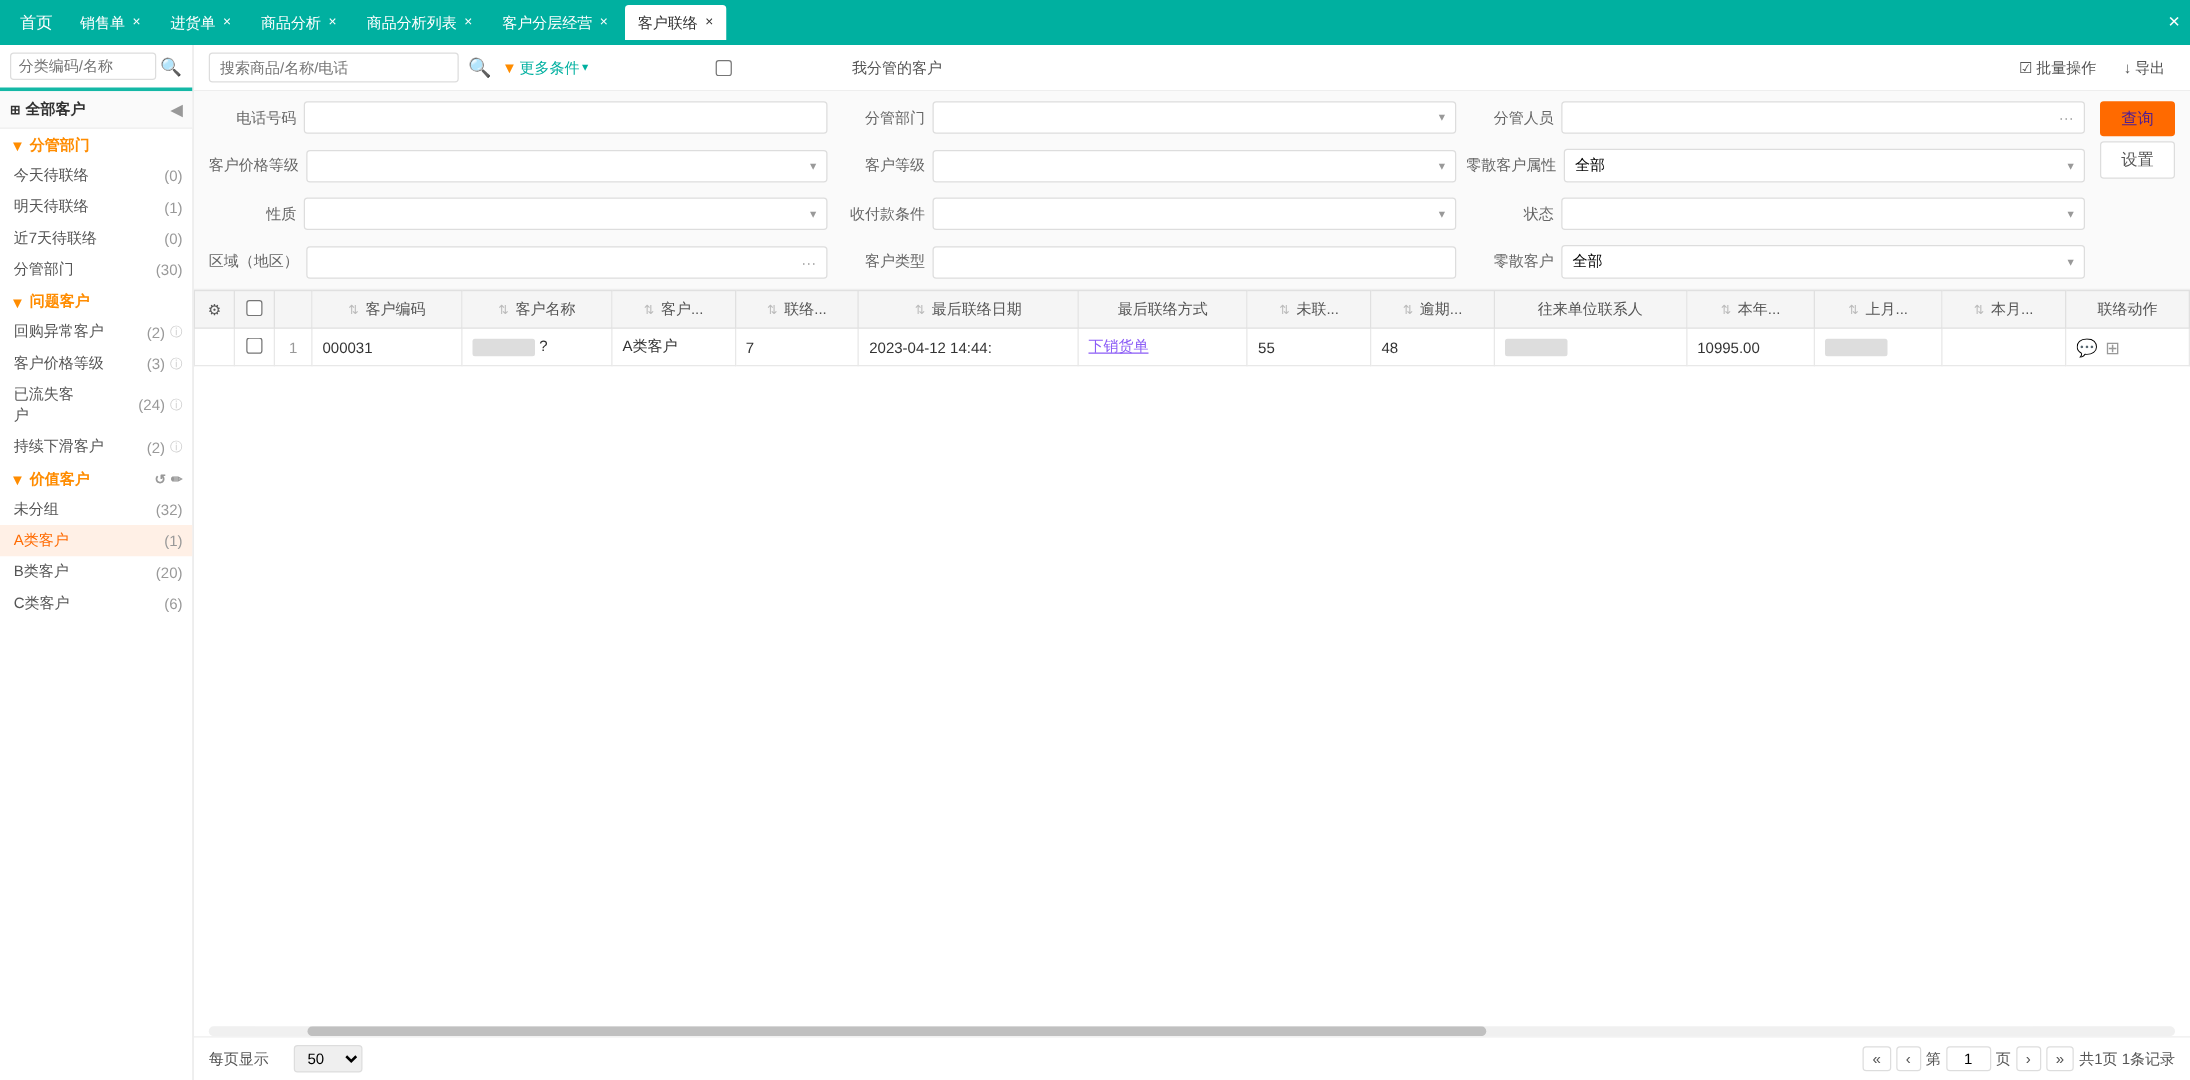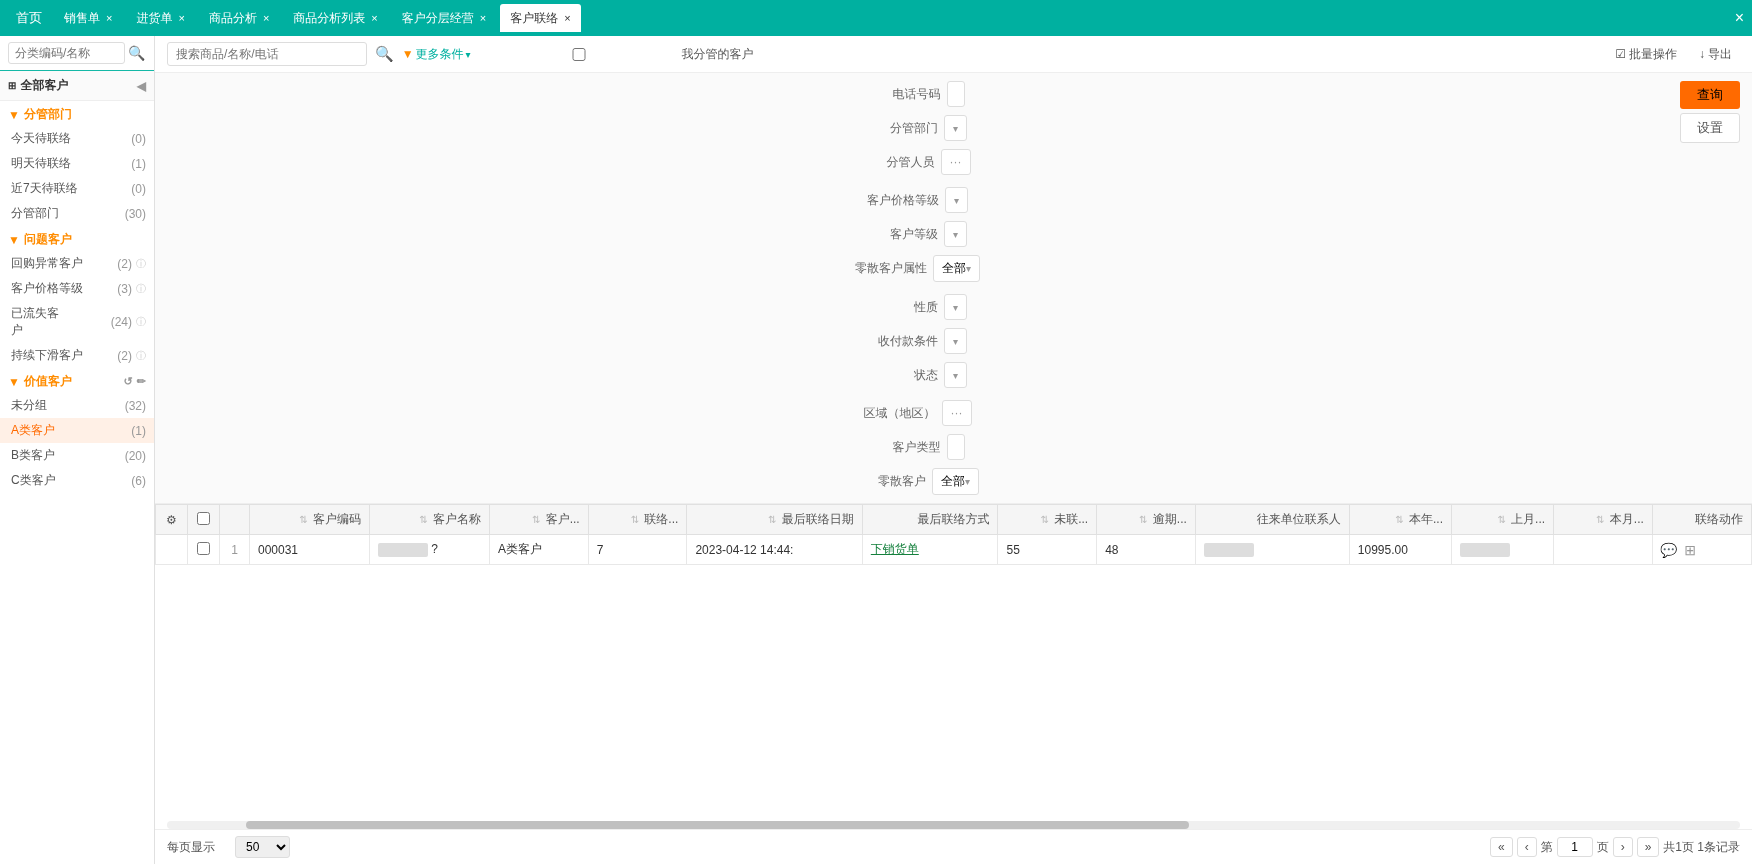--- a/index.html
+++ b/index.html
@@ -23,21 +23,21 @@
 
     
     .main-layout { display: flex; height: calc(864px - 36px); }
 
     
     .sidebar {
       width: 155px; background: white; border-right: 1px solid #e0e0e0;
       display: flex; flex-direction: column; overflow-y: auto; flex-shrink: 0;
     }
     .sidebar-search {
-      display: flex; align-items: center; padding: 6px 8px; border-bottom: 1px solid #14b8a6;
+      display: flex; align-items: center; padding: 6px 8px; border-bottom: 3px solid #14b8a6;
     }
     .sidebar-search input {
       border: 1px solid #ddd; border-radius: 3px; padding: 3px 6px;
       font-size: 12px; width: 100%; outline: none;
     }
     .sidebar-search .search-icon { margin-left: 4px; color: #00b0a0; cursor: pointer; font-size: 14px; }
     .sidebar-section-header {
       display: flex; align-items: center; padding: 6px 8px;
       font-weight: bold; color: #333; background: #fafafa;
       border-bottom: 1px solid #eee; cursor: pointer;
@@ -88,62 +88,62 @@
       color: #555; cursor: pointer; padding: 3px 8px;
       border: none; background: none; font-size: 12px;
     }
 
     
     .adv-filter {
       background: #fafafa; border-bottom: 1px solid #eee;
       padding: 8px 12px;
     }
     .filter-row {
-      display: flex; align-items: center; gap: 8px; margin-bottom: 6px; flex-direction: column;
+      display: flex; align-items: center; gap: 8px; margin-bottom: 6px;
     }
     .filter-row:last-child { margin-bottom: 0; }
     .filter-field {
       display: flex; align-items: center; flex: 1; min-width: 0;
     }
     .filter-label {
       color: #666; white-space: nowrap; min-width: 70px; text-align: right; margin-right: 6px;
     }
     .filter-input {
       flex: 1; border: 1px solid #ddd; border-radius: 3px;
       padding: 4px 8px; font-size: 12px; outline: none; background: white;
       display: flex; align-items: center; justify-content: space-between; cursor: pointer;
       min-height: 26px;
     }
     .filter-input .dropdown-arrow { color: #999; font-size: 10px; }
     .filter-input .ellipsis { color: #999; font-size: 12px; }
     .search-btn-orange {
-      background: #ff6a00; color: #000000; border: none; border-radius: 3px;
+      background: #ff6a00; color: #4c1d95; border: none; border-radius: 3px;
       padding: 5px 16px; cursor: pointer; font-size: 13px; white-space: nowrap;
     }
     .settings-btn {
       background: white; color: #555; border: 1px solid #ddd; border-radius: 3px;
       padding: 5px 16px; cursor: pointer; font-size: 13px; white-space: nowrap;
     }
 
     
     .table-container { flex: 1; overflow: auto; }
     table { width: 100%; border-collapse: collapse; }
     thead tr { background: #f5f5f5; }
     th {
-      border: 1px solid #e0e0e0; padding: 6px 8px; text-align: right;
+      border: 1px solid #e0e0e0; padding: 6px 8px; text-align: center;
       color: #555; font-weight: normal; white-space: nowrap; position: relative;
     }
     th .col-sort { color: #bbb; font-size: 10px; margin-right: 2px; }
     td {
       border: 1px solid #e8e8e8; padding: 6px 8px;
       color: #333; white-space: nowrap;
     }
     .action-icons { display: flex; gap: 6px; align-items: center; }
     .action-icon { color: #999; cursor: pointer; font-size: 14px; }
-    .link-text { color: #15803d; cursor: pointer; text-decoration: underline; }
+    .link-text { color: #8b5cf6; cursor: pointer; text-decoration: underline; }
     .row-num { color: #999; text-align: center; }
     .gear-th { width: 32px; text-align: center; }
     .checkbox-th { width: 32px; text-align: center; }
 
     
     .blurred {
       display: inline-block; background: #ddd; border-radius: 2px;
       width: 50px; height: 14px; vertical-align: middle;
     }
 

